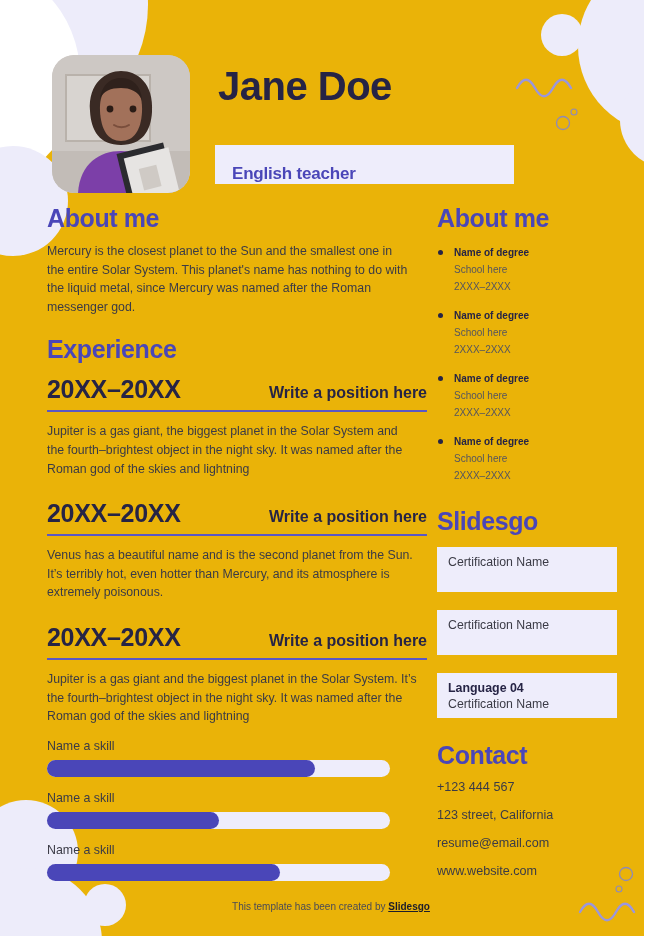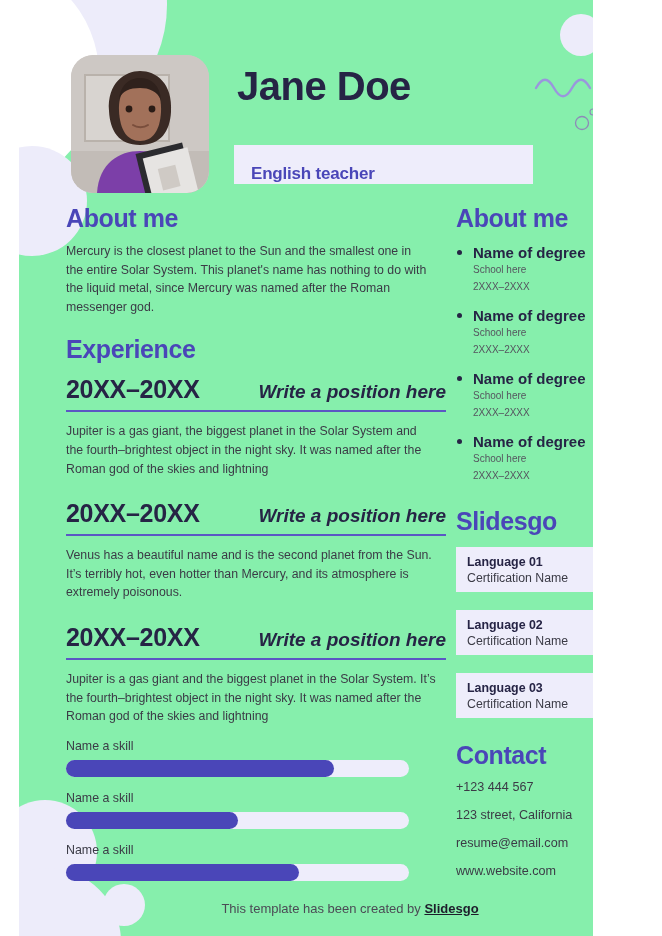--- a/index.html
+++ b/index.html
@@ -7,25 +7,24 @@
   html, body {
     width: 662px;
     height: 936px;
     overflow: hidden;
     background: #ffffff;
     font-family: "Liberation Sans", sans-serif;
   }
 
   .page {
     position: relative;
-    width: 574px;
+    width: 644px;
     height: 936px;
-    background: #86efac;
+    background: #eab308;
     overflow: hidden;
-    margin-left: 19px;
   }
 
   
   .blobs { position: absolute; inset: 0; z-index: 0; pointer-events: none; }
   .blob { position: absolute; border-radius: 50%; background: #edecfa; }
 
   .blob-tl        { left: -118px; top: -128px; width: 266px; height: 266px; }
   .blob-tl-cut    { left: -150px; top: -40px;  width: 230px; height: 230px; background: #ffffff; }
   .blob-tl-small  { left: -42px;  top: 146px;  width: 110px; height: 110px; }
 
@@ -115,24 +114,23 @@
     padding-bottom: 6px;
     border-bottom: 2.2px solid #5b57c4;
   }
   .exp-years {
     font-size: 25px;
     font-weight: 700;
     color: #262445;
     letter-spacing: -0.3px;
   }
   .exp-position {
-    font-size: 19px;
+    font-size: 16px;
     font-weight: 700;
     color: #262445;
-    font-style: italic;
   }
   .exp-desc { margin-top: 10px; }
 
   
   .skill-label {
     font-size: 12.4px;
     color: #3b3b46;
     margin-bottom: 7px;
   }
   .skill-track {
@@ -156,21 +154,21 @@
     padding-left: 17px;
   }
   .edu-bullet {
     position: absolute;
     left: 1px; top: 6px;
     width: 5px; height: 5px;
     border-radius: 50%;
     background: #262445;
   }
   .edu-degree {
-    font-size: 15px;
+    font-size: 10px;
     font-weight: 700;
     color: #262445;
     line-height: 17px;
   }
   .edu-line {
     font-size: 10px;
     color: #55555f;
     line-height: 17px;
   }
 
@@ -199,21 +197,21 @@
     color: #3b3b46;
     line-height: 17px;
   }
 
   
   .footer {
     position: absolute;
     left: 0; top: 901px;
     width: 662px;
     text-align: center;
-    font-size: 13px;
+    font-size: 10px;
     color: #4b4b55;
     z-index: 2;
   }
   .footer a {
     color: #1d1d2b;
     font-weight: 700;
     text-decoration: underline;
   }
 </style>
 </head>
@@ -369,31 +367,29 @@
       <div class="edu-item" style="margin-top:12px">
         <span class="edu-bullet"></span>
         <div class="edu-degree">Name of degree</div>
         <div class="edu-line">School here</div>
         <div class="edu-line">2XXX–2XXX</div>
       </div>
 
       <div class="h-section" style="margin-top:22px">Slidesgo</div>
 
       <div class="lang-card" style="margin-top:11px">
-        <div class="lang-name">Language 01</div>
         <div class="lang-cert">Certification Name</div>
       </div>
 
       <div class="lang-card" style="margin-top:18px">
-        <div class="lang-name">Language 02</div>
         <div class="lang-cert">Certification Name</div>
       </div>
 
       <div class="lang-card" style="margin-top:18px">
-        <div class="lang-name">Language 03</div>
+        <div class="lang-name">Language 04</div>
         <div class="lang-cert">Certification Name</div>
       </div>
 
       <div class="h-section" style="margin-top:22px">Contact</div>
 
       <div class="contact-line" style="margin-top:9px">+123 444 567</div>
       <div class="contact-line" style="margin-top:11px">123 street, California</div>
       <div class="contact-line" style="margin-top:11px">resume@email.com</div>
       <div class="contact-line" style="margin-top:11px">www.website.com</div>
     </div>

